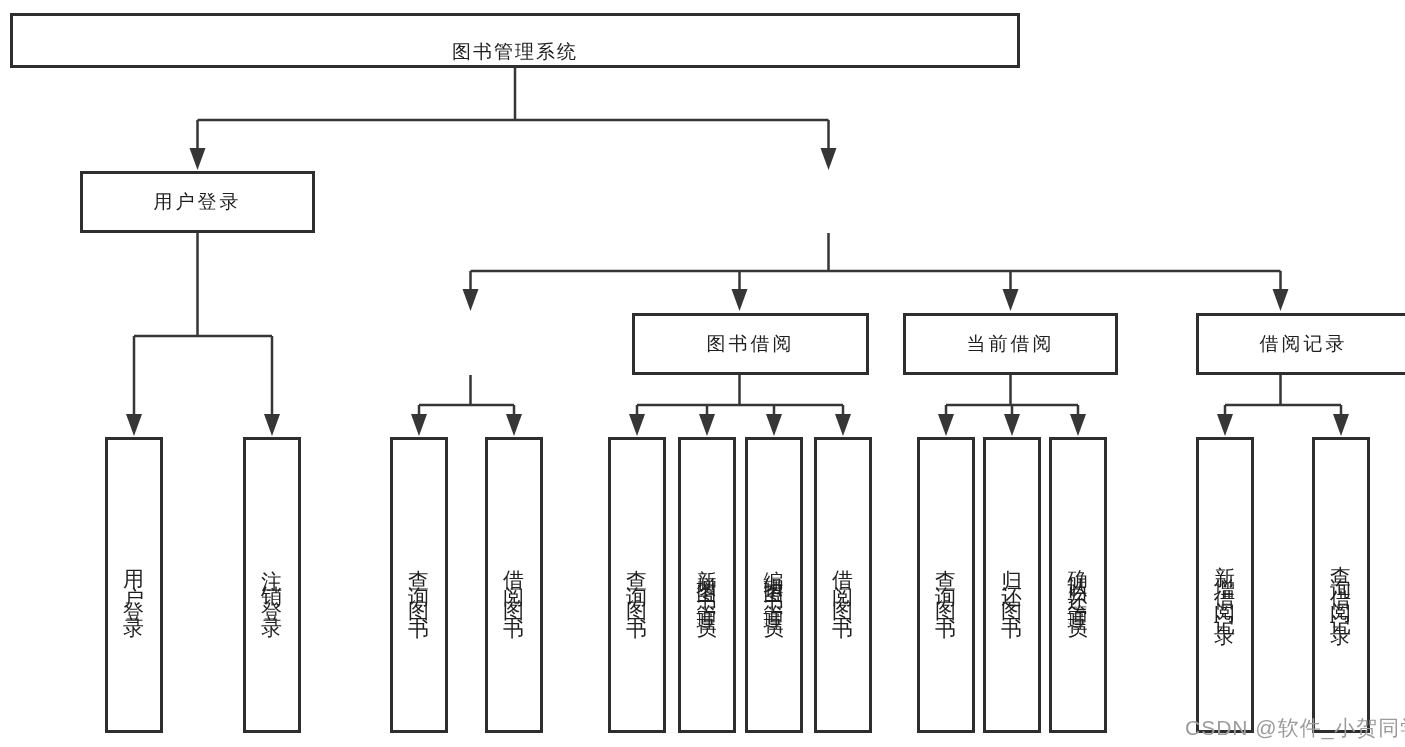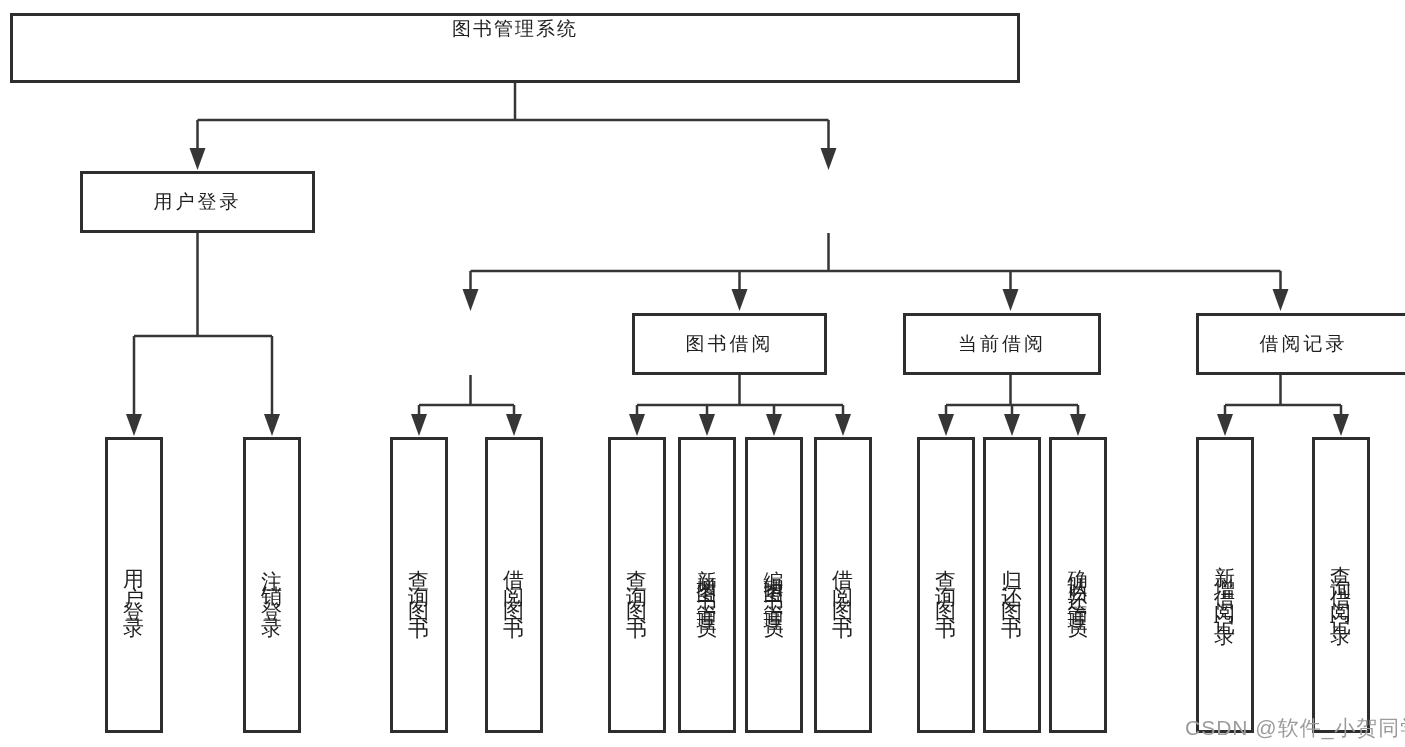--- a/index.html
+++ b/index.html
@@ -17,24 +17,24 @@
     position:absolute;
     height:62px;
     border:3px solid #2e2e2e;
     background:#ffffff;
     display:flex;align-items:center;justify-content:center;
     font-size:19px;letter-spacing:3px;
     z-index:1;
   }
   .rootbox{
     position:absolute;
-    left:10px;top:13px;width:1010px;height:70px;
+    left:10px;top:13px;width:1010px;height:55px;
     border:3px solid #2e2e2e;
     background:#ffffff;
-    display:flex;align-items:flex-start;justify-content:center;
+    display:flex;align-items:flex-end;justify-content:center;
     font-size:19px;letter-spacing:2px;
     z-index:1;
   }
   .vbox{
     position:absolute;
     top:437px;width:58px;height:296px;
     border:3px solid #2e2e2e;
     background:#ffffff;
     display:flex;align-items:center;justify-content:center;
     writing-mode:vertical-rl;
@@ -107,24 +107,24 @@
   </svg>
 
   <div class="rootbox">
     <span>图书管理系统</span>
   </div>
 
   <div class="hbox" style="left:80px;top:171px;width:235px;">
     <span>用户登录</span>
   </div>
 
-  <div class="hbox" style="left:632px;top:313px;width:195px;">
+  <div class="hbox" style="left:632px;top:313px;width:237px;">
     <span>图书借阅</span>
   </div>
-  <div class="hbox" style="left:903px;top:313px;width:198px;">
+  <div class="hbox" style="left:903px;top:313px;width:215px;">
     <span>当前借阅</span>
   </div>
   <div class="hbox" style="left:1173px;top:313px;width:215px;margin-left:23px;">
     <span>借阅记录</span>
   </div>
 
   <div class="vbox" style="left:105px;">
     <span>用户登录</span>
   </div>
   <div class="vbox" style="left:243px;">

